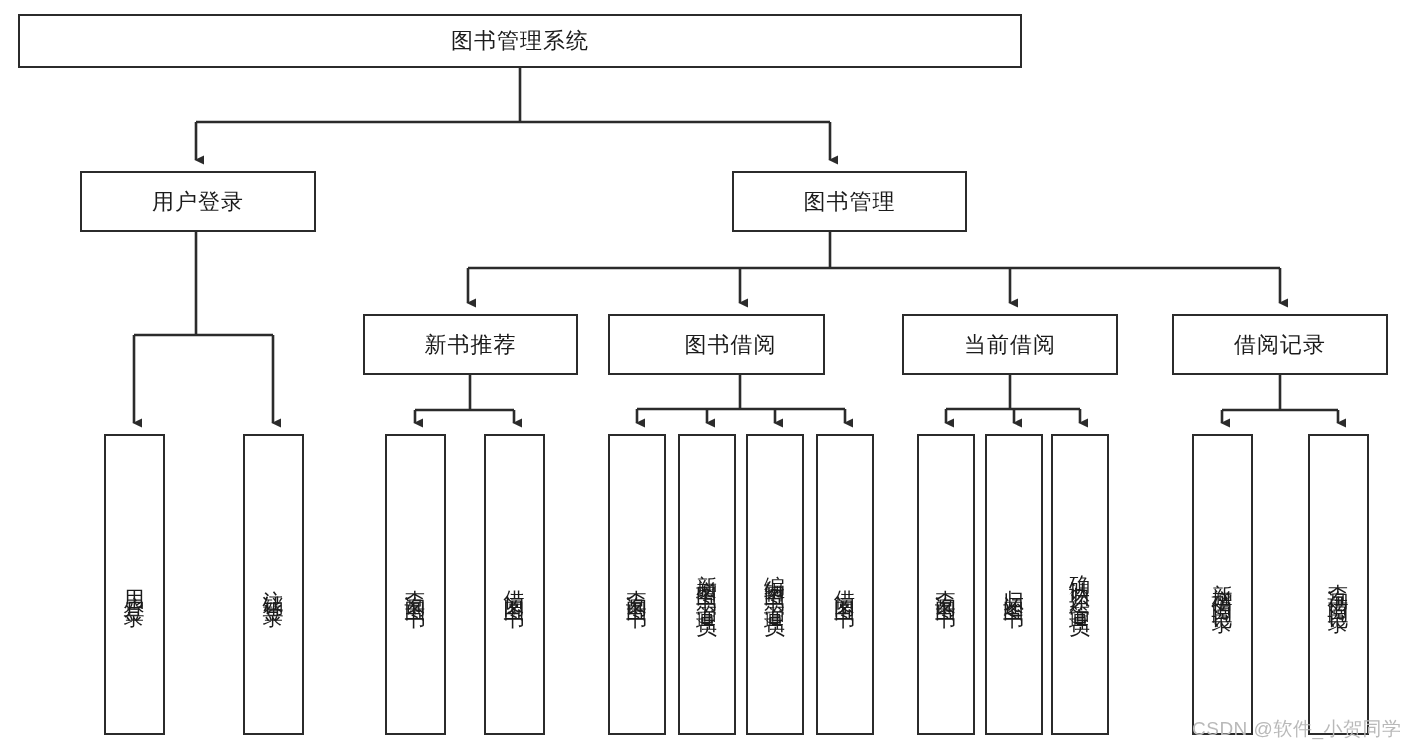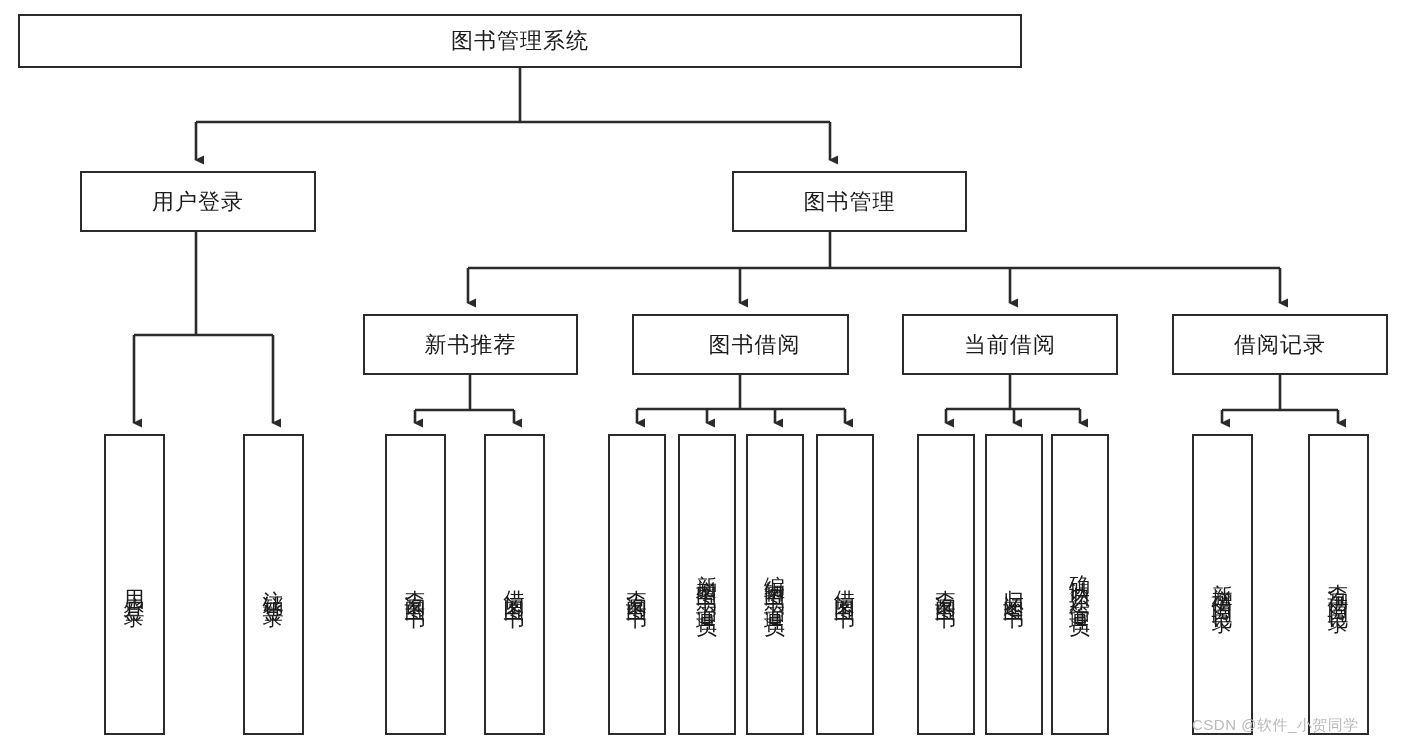--- a/index.html
+++ b/index.html
@@ -48,21 +48,21 @@
     text-orientation: upright;
     letter-spacing: 6px;
     line-height: 1;
     white-space: nowrap;
   }
   .node .hlabel {
     white-space: nowrap;
   }
   .watermark {
     position: absolute;
-    font-size: 15px;
+    font-size: 19px;
     color: #b9b9b9;
     white-space: nowrap;
     letter-spacing: 0.5px;
   }
 </style>
 </head>
 <body>
 
 <div id="canvas">
 
@@ -124,21 +124,21 @@
   <div class="node horiz" style="left: 80px; top: 171px; width: 236px; height: 61px;">
     <span class="hlabel">用户登录</span>
   </div>
   <div class="node horiz" style="left: 712px; top: 171px; width: 235px; height: 61px; margin-left: 20px;">
     <span class="hlabel">图书管理</span>
   </div>
 
   <div class="node horiz" style="left: 363px; top: 314px; width: 215px; height: 61px; font-family: Liberation Mono, monospace;">
     <span class="hlabel">新书推荐</span>
   </div>
-  <div class="node horiz" style="left: 632px; top: 314px; width: 217px; height: 61px; padding-left: 28px;">
+  <div class="node horiz" style="left: 608px; top: 314px; width: 217px; height: 61px; padding-left: 28px;">
     <span class="hlabel">图书借阅</span>
   </div>
   <div class="node horiz" style="left: 1172px; top: 314px; width: 216px; height: 61px;">
     <span class="hlabel">借阅记录</span>
   </div>
   <div class="node horiz" style="left: 902px; top: 314px; width: 216px; height: 61px;">
     <span class="hlabel">当前借阅</span>
   </div>
 
   <div class="node vert" style="left: 104px; top: 434px; width: 61px; height: 301px;">

